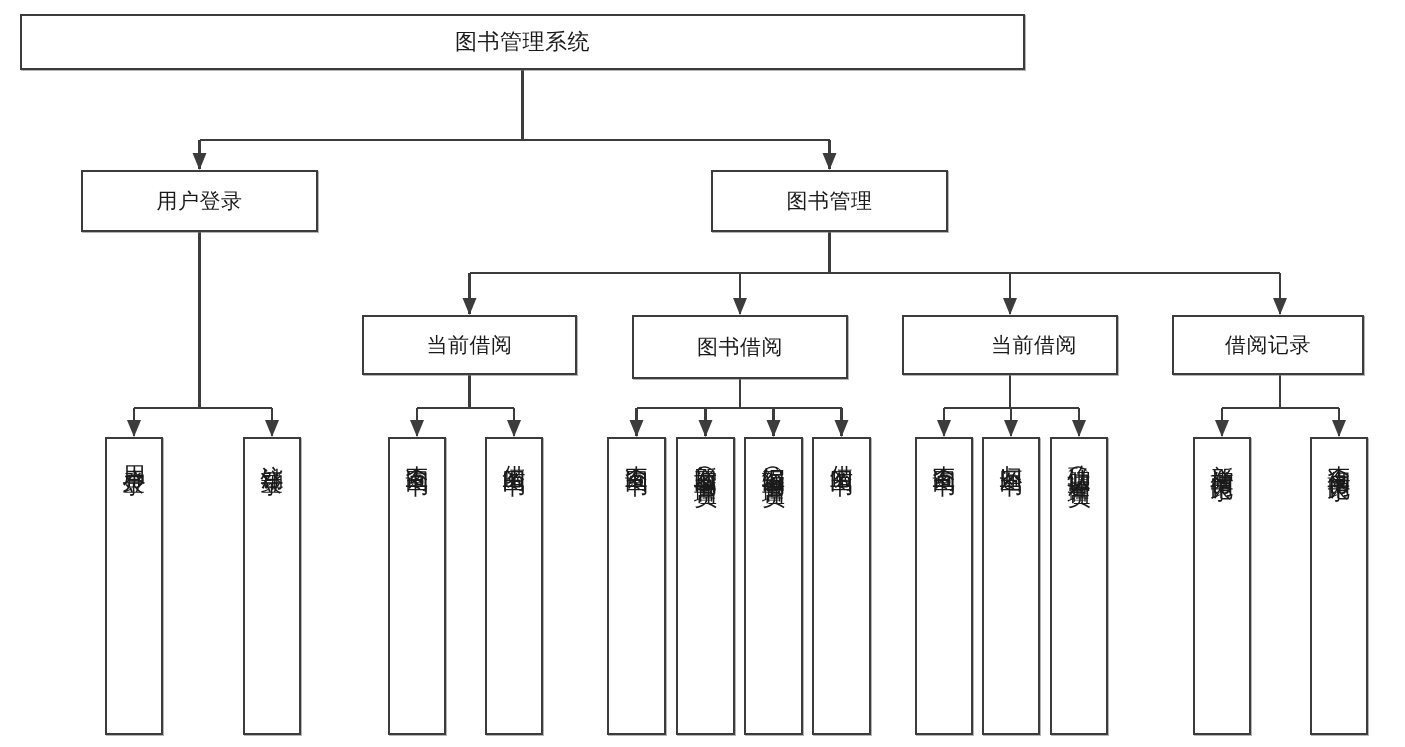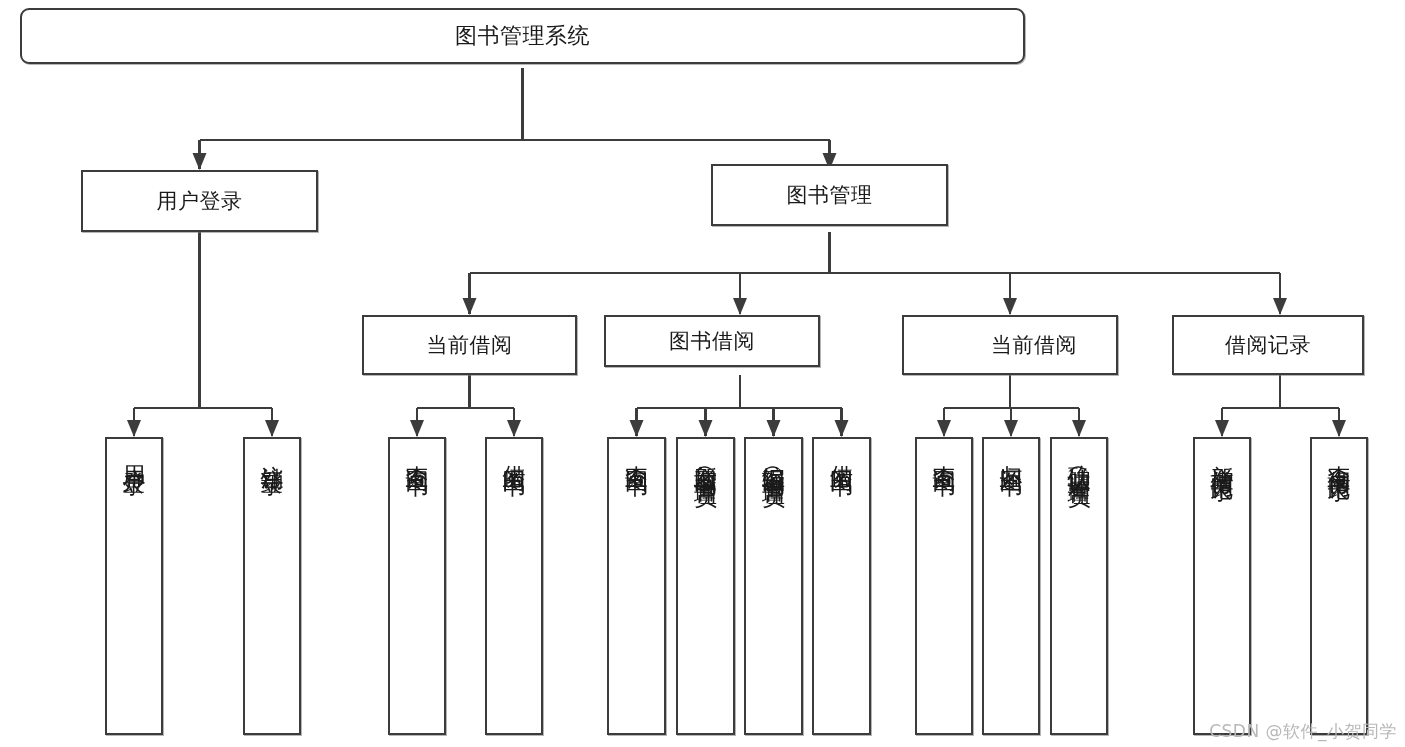--- a/index.html
+++ b/index.html
@@ -127,33 +127,33 @@
       <line x1="1079" y1="408" x2="1079" y2="436" stroke="#3c3c3c" stroke-width="2.5" shape-rendering="crispEdges"></line>
       <path d="M 1072 420 L 1086 420 L 1079 437 Z" fill="#3c3c3c"></path>
       <line x1="1280" y1="375" x2="1280" y2="408" stroke="#3c3c3c" stroke-width="2.5" shape-rendering="crispEdges"></line>
       <line x1="1222" y1="408" x2="1339" y2="408" stroke="#3c3c3c" stroke-width="2.5" shape-rendering="crispEdges"></line>
       <line x1="1222" y1="408" x2="1222" y2="436" stroke="#3c3c3c" stroke-width="2.5" shape-rendering="crispEdges"></line>
       <path d="M 1215 420 L 1229 420 L 1222 437 Z" fill="#3c3c3c"></path>
       <line x1="1339" y1="408" x2="1339" y2="436" stroke="#3c3c3c" stroke-width="2.5" shape-rendering="crispEdges"></line>
       <path d="M 1332 420 L 1346 420 L 1339 437 Z" fill="#3c3c3c"></path>
     </svg>
   <div id="nodes">
-      <div class="node h root" style="left: 20px; top: 8px; width: 1005px; height: 56px; border-radius: 9px;">
+      <div class="node h root" style="left: 20px; top: 14px; width: 1005px; height: 56px;">
         <span class="label">图书管理系统</span>
       </div>
       <div class="node h" style="left: 81px; top: 170px; width: 237px; height: 62px;">
         <span class="label">用户登录</span>
       </div>
-      <div class="node h" style="left: 711px; top: 164px; width: 237px; height: 62px;">
+      <div class="node h" style="left: 711px; top: 170px; width: 237px; height: 62px;">
         <span class="label">图书管理</span>
       </div>
       <div class="node h" style="left: 362px; top: 315px; width: 215px; height: 60px;">
         <span class="label">当前借阅</span>
       </div>
-      <div class="node h" style="left: 604px; top: 315px; width: 216px; height: 52px;">
+      <div class="node h" style="left: 632px; top: 315px; width: 216px; height: 64px;">
         <span class="label">图书借阅</span>
       </div>
       <div class="node h" style="left: 902px; top: 315px; width: 216px; height: 60px; padding-left: 48px;">
         <span class="label">当前借阅</span>
       </div>
       <div class="node h" style="left: 1172px; top: 315px; width: 192px; height: 60px;">
         <span class="label">借阅记录</span>
       </div>
       <div class="node v" style="left: 105px; top: 437px; width: 58px; height: 298px;">
         <span class="label">用户登录</span>
@@ -188,14 +188,13 @@
       <div class="node v" style="left: 1050px; top: 437px; width: 58px; height: 298px;">
         <span class="label">确认归还（管理员）</span>
       </div>
       <div class="node v" style="left: 1193px; top: 437px; width: 58px; height: 298px;">
         <span class="label">新增借阅记录</span>
       </div>
       <div class="node v" style="left: 1310px; top: 437px; width: 58px; height: 298px;">
         <span class="label">查询借阅记录</span>
       </div>
     </div>
-  <div id="watermark">CSDN @软件_小贺同学</div>
 </div>
 
 </body></html>

